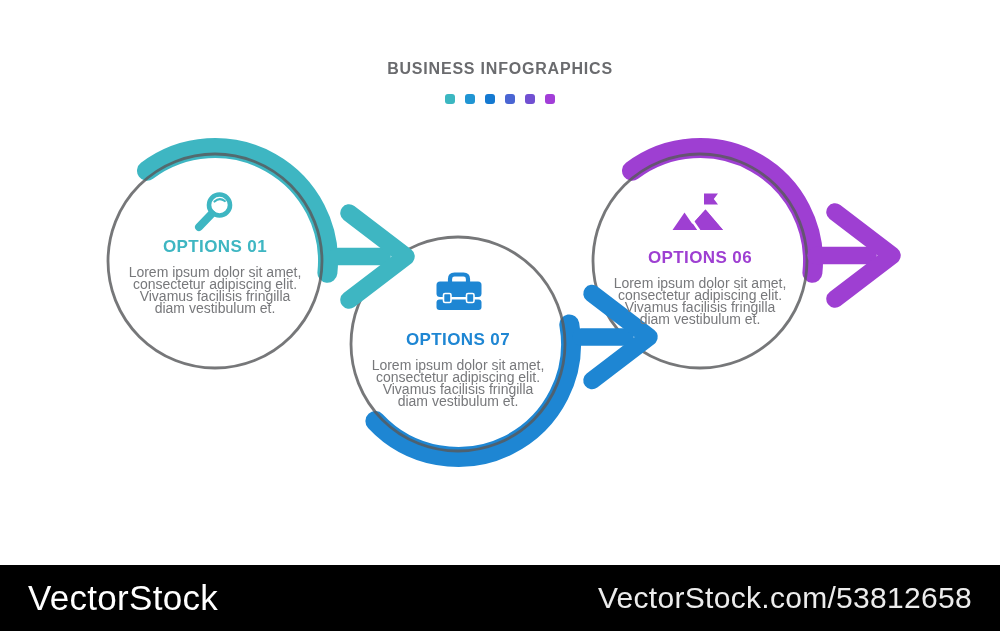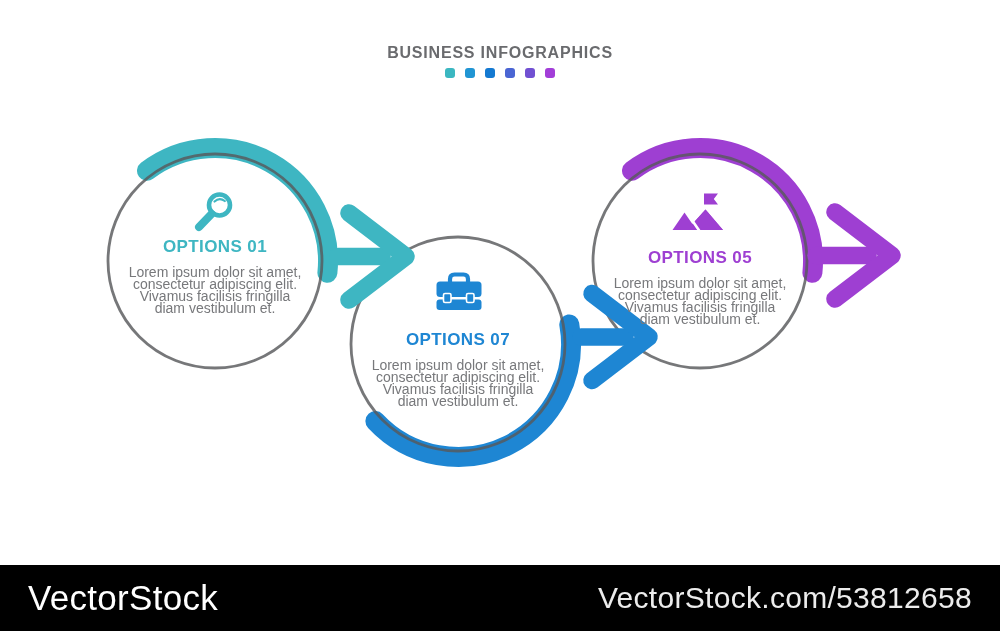--- a/index.html
+++ b/index.html
@@ -1,21 +1,21 @@
 <!DOCTYPE html>
 <html><head>
 <meta charset="utf-8">
 <style>
   html,body{margin:0;padding:0;}
   body{
     width:1000px;height:631px;position:relative;overflow:hidden;
     background:#ffffff;font-family:"Liberation Sans",sans-serif;
   }
   .header{position:absolute;top:44px;left:0;width:1000px;text-align:center;}
-  .title{margin:0;font-size:16px;font-weight:bold;color:#6a6b6e;letter-spacing:0.8px;}
+  .title{margin:16px;font-size:16px;font-weight:bold;color:#6a6b6e;letter-spacing:0.8px;}
   .dots{display:flex;justify-content:center;gap:10px;margin-top:6px;}
   .dot{width:10px;height:10px;border-radius:3px;}
   .stage{position:absolute;left:0;top:0;}
   .step-text{position:absolute;width:190px;text-align:center;}
   .step-label{font-size:17px;font-weight:bold;letter-spacing:0.4px;line-height:18px;}
   .step-desc{margin:10px 0 0;font-size:14px;line-height:12px;color:#77787b;}
   .step-desc span{display:block;}
   #step-text-1{left:120px;top:238px;}
   #step-text-2{left:363px;top:331px;}
   #step-text-3{left:605px;top:249px;}
@@ -103,21 +103,21 @@
   <div class="step-label" style="color: rgb(30, 134, 211);">OPTIONS 07</div>
   <p class="step-desc">
     <span>Lorem ipsum dolor sit amet,</span>
     <span>consectetur adipiscing elit.</span>
     <span>Vivamus facilisis  fringilla</span>
     <span>diam vestibulum et.</span>
   </p>
 </div>
 
 <div class="step-text" id="step-text-3">
-  <div class="step-label" style="color: rgb(158, 63, 210);">OPTIONS 05</div>
+  <div class="step-label" style="color: rgb(158, 63, 210);">OPTIONS 06</div>
   <p class="step-desc">
     <span>Lorem ipsum dolor sit amet,</span>
     <span>consectetur adipiscing elit.</span>
     <span>Vivamus facilisis  fringilla</span>
     <span>diam vestibulum et.</span>
   </p>
 </div>
 
 <div class="bar" style="background-color: rgb(0, 0, 0);">
   <span class="brand">VectorStock</span>

